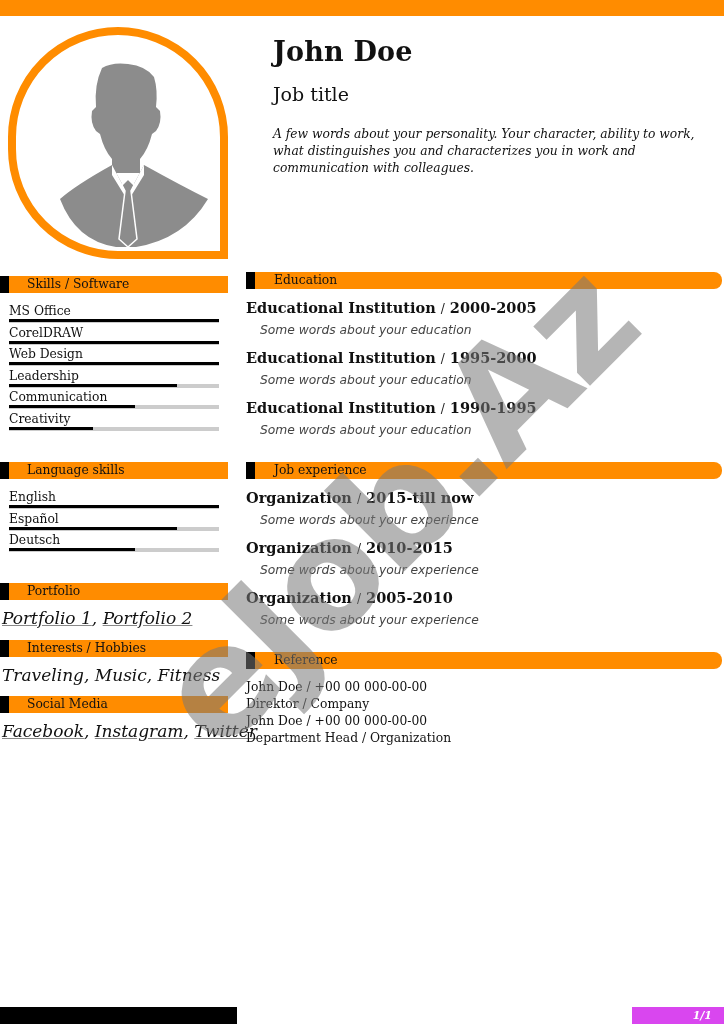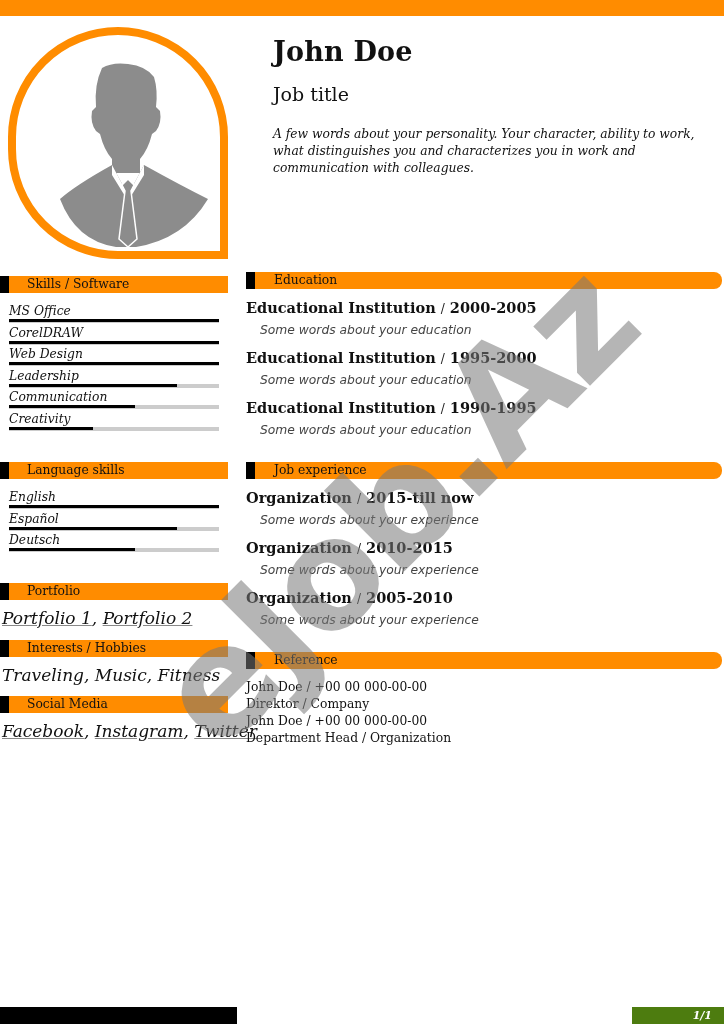--- a/index.html
+++ b/index.html
@@ -29,21 +29,21 @@
     }
     .sec-head .mark { position: absolute; left: 0; top: 0; width: 9px; height: 17px; background: #000; }
     .sec-head .label { position: absolute; top: 0; }
     .left-head { left: 0; width: 228px; }
     .left-head .label { left: 27px; }
     .right-head { left: 246px; width: 476px; border-radius: 8px; }
     .right-head .mark { left: 0; }
     .right-head .label { left: 28px; }
 
     .skill { position: absolute; left: 9px; width: 210px; height: 21px; }
-    .skill .txt { position: absolute; left: 0; top: 0; font-size: 12.3px; line-height: 16px; font-style: italic; }
+    .skill .txt { position: absolute; left: 0; top: 0; font-size: 12.3px; line-height: 16px; }
     .skill .track { position: absolute; left: 0; top: 16px; width: 210px; height: 4px; background: #cccccc; }
     .skill .fill { position: absolute; left: 0; top: 0; height: 3px; background: #000; }
 
     .plain { position: absolute; left: 2px; font-size: 17px; line-height: 16px; font-style: italic; }
     .plain a { color: #111; text-decoration: underline; text-decoration-color: #888; }
 
     .entry-title { position: absolute; left: 246px; font-size: 14.5px; font-weight: bold; font-family: "DejaVu Serif", serif; }
     .entry-title .sep { font-weight: normal; font-size: 12px; }
     .entry-desc { position: absolute; left: 260px; font-size: 12.3px; font-style: italic; color: #444; font-family: "DejaVu Sans", sans-serif; }
 
@@ -51,21 +51,21 @@
 
     .watermark {
       position: absolute; left: 95px; top: 420px;
       font-family: "DejaVu Sans", sans-serif; font-weight: bold; font-size: 150px;
       color: rgba(120,120,120,0.55);
       transform: rotate(-45deg); transform-origin: center center;
       white-space: nowrap; pointer-events: none; letter-spacing: -4px;
     }
 
     .footer-left { position: absolute; left: 0; top: 1007px; width: 237px; height: 17px; background: #000; }
-    .footer-right { position: absolute; left: 632px; top: 1007px; width: 92px; height: 17px; background: #4d7c0f; color: #fff; font-size: 11px; font-style: italic; font-weight: bold; text-align: right; padding-right: 12px; line-height: 17px; }
+    .footer-right { position: absolute; left: 632px; top: 1007px; width: 92px; height: 17px; background: #d946ef; color: #fff; font-size: 11px; font-style: italic; font-weight: bold; text-align: right; padding-right: 12px; line-height: 17px; }
   </style>
 </head>
 <body>
 
 <div class="top-bar"></div>
 
 <div class="photo-frame">
   <svg width="204" height="216" viewBox="0 0 204 216">
 
     <path d="M86 33 Q96 27 112 29 Q130 31 138 42 Q142 55 140 72 L144 76 Q146 88 140 96 L136 99 Q132 115 124 124 L124 138 L96 138 L96 124 Q88 115 84 99 L80 96 Q74 88 76 76 L80 72 Q78 50 86 33 Z" fill="#8c8c8c"></path>

